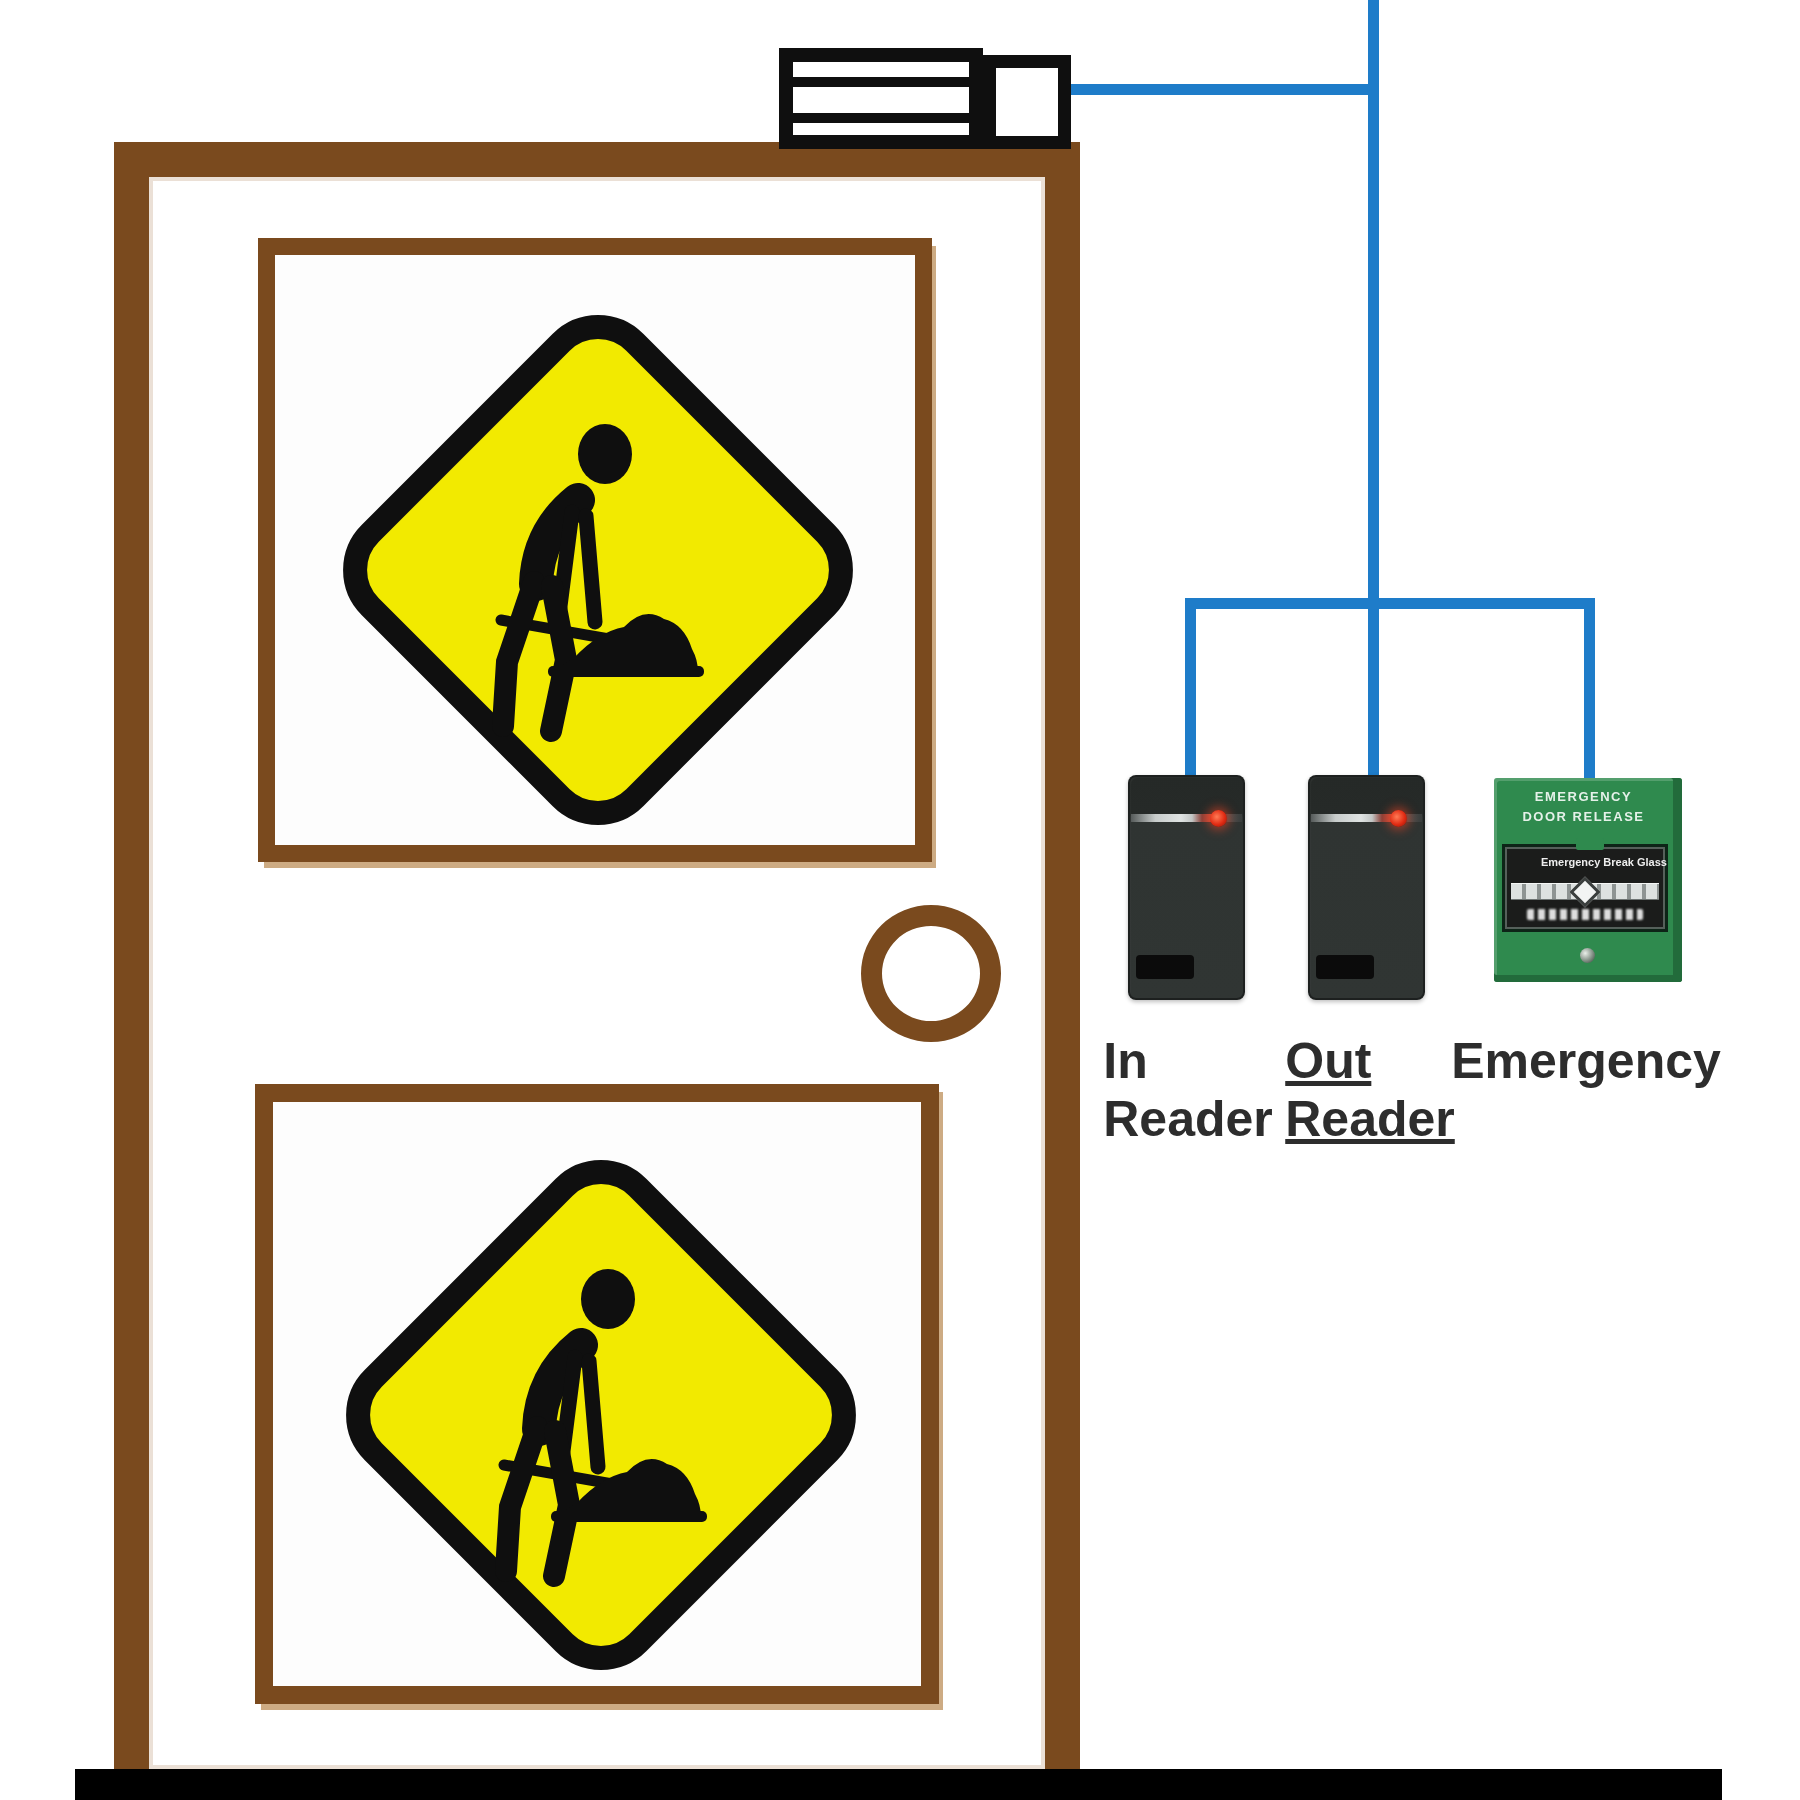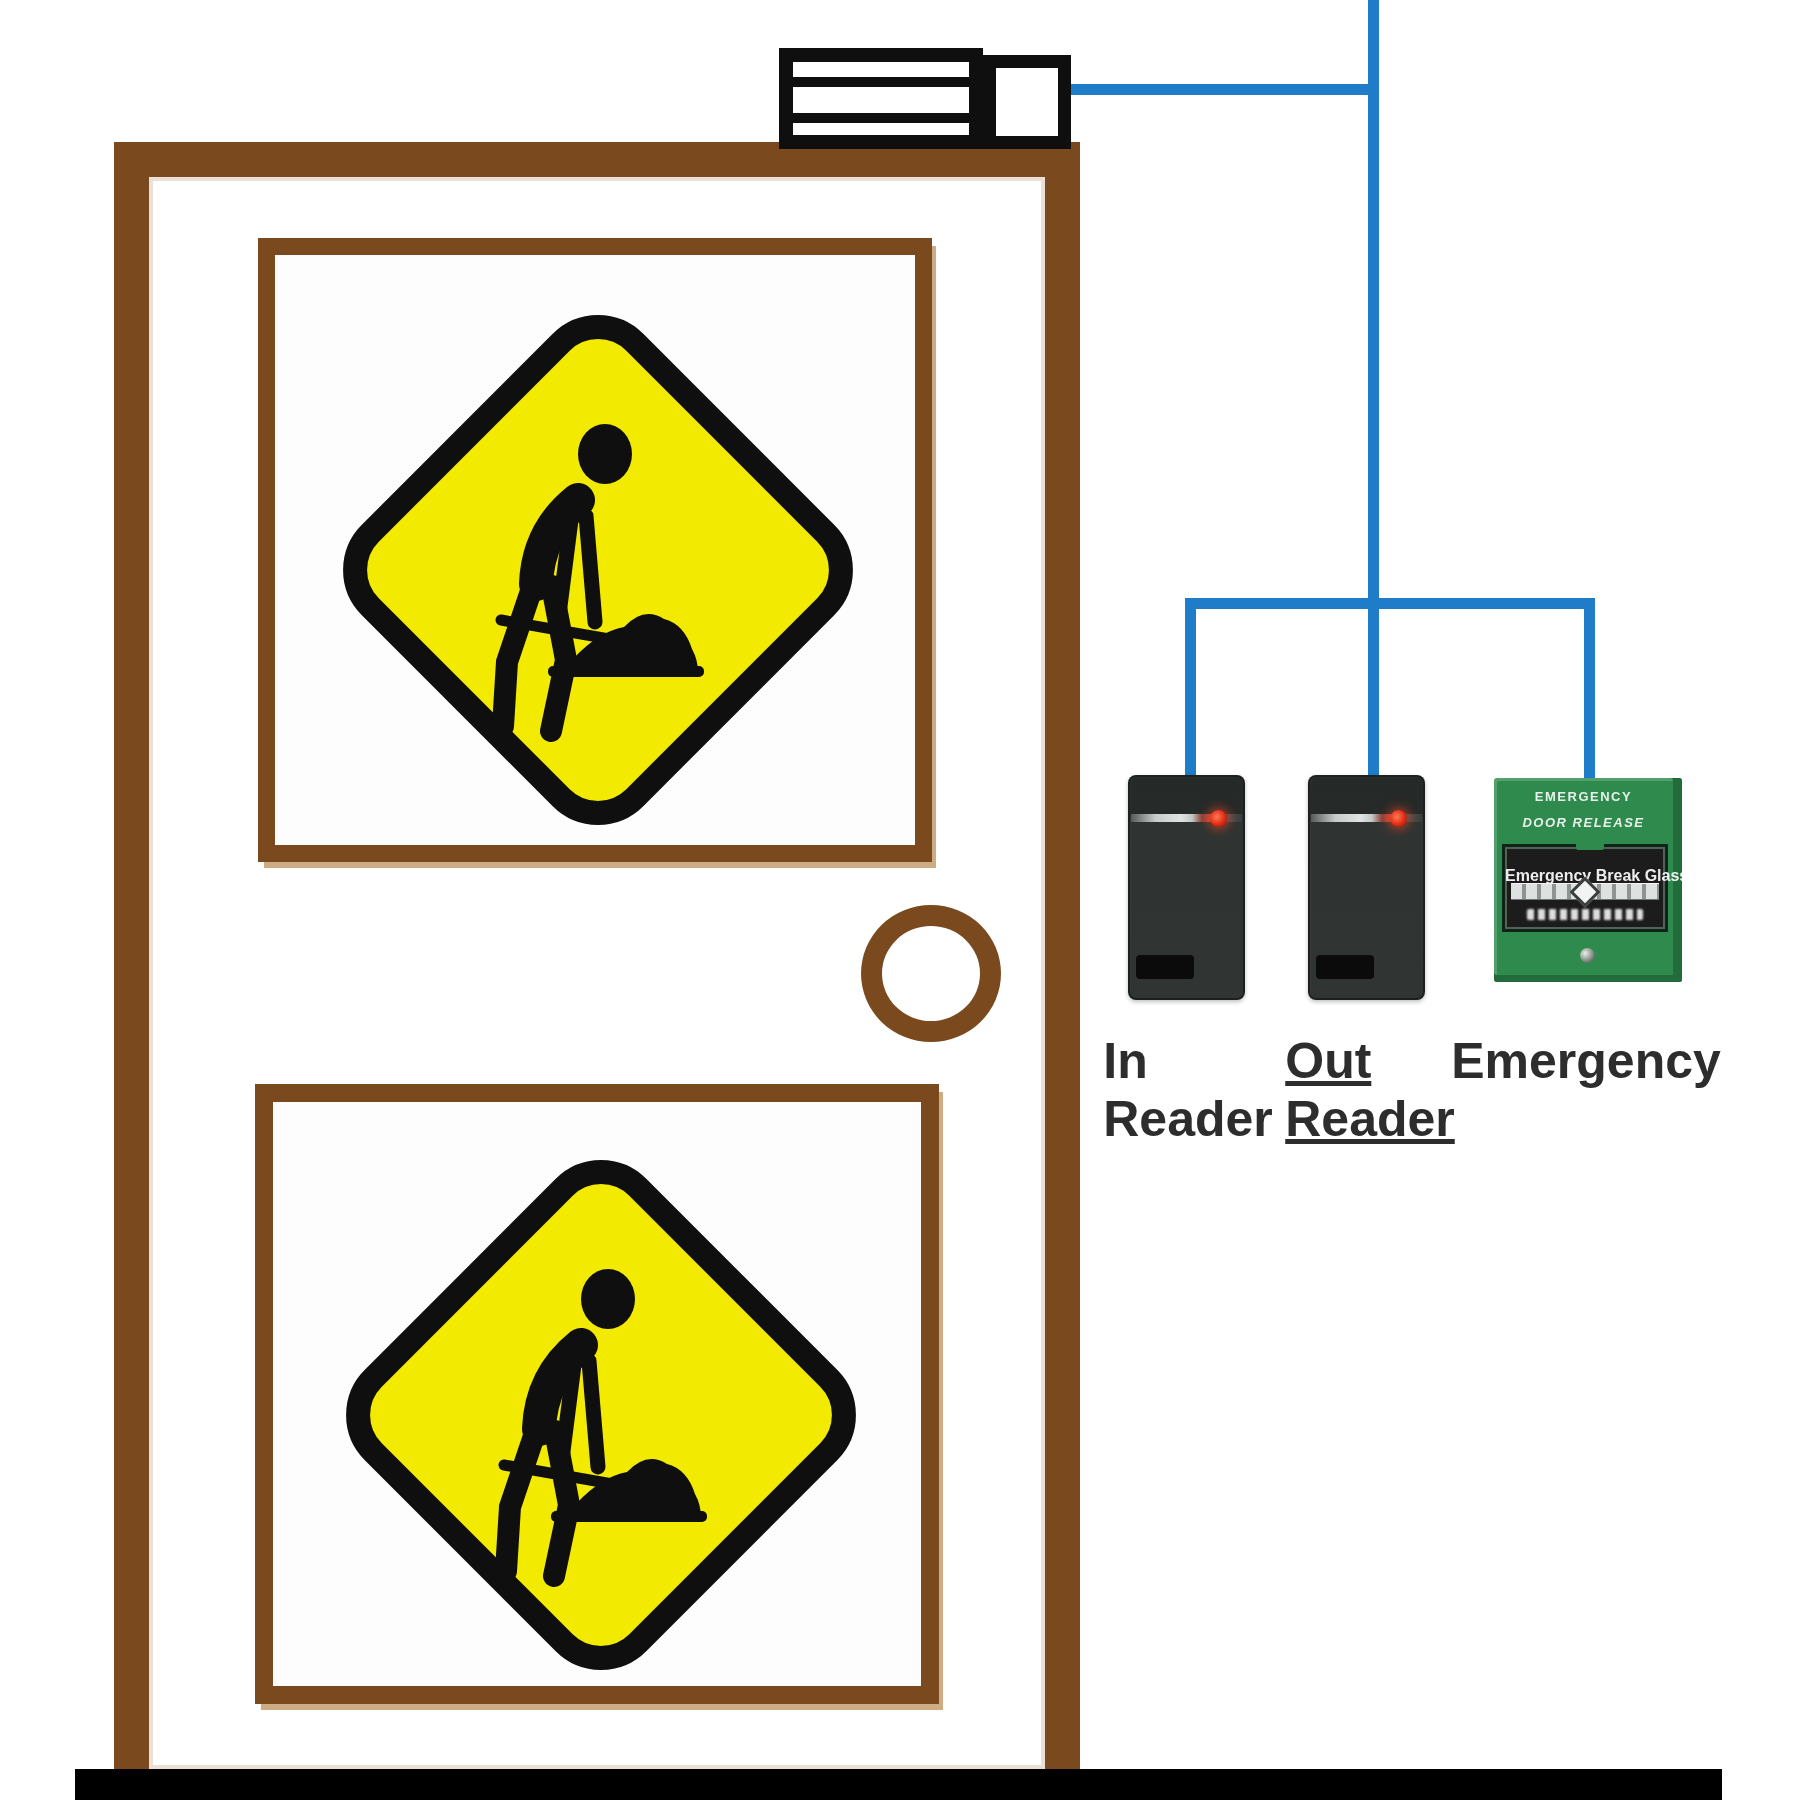--- a/index.html
+++ b/index.html
@@ -95,32 +95,32 @@
     box-shadow:inset -9px 0 0 var(--green-dark,#226b3b),
                inset 0 -7px 0 var(--green-dark,#226b3b),
                inset 3px 3px 0 rgba(255,255,255,.18);
   }
   .bg-header{
     left:0;right:9px;text-align:center;
     color:rgba(255,255,255,.88);font-size:13px;font-weight:700;letter-spacing:1.5px;
     filter:blur(.5px);white-space:nowrap;
   }
   .bg-header.l1{top:11px;}
-  .bg-header.l2{top:37px;font-style:italic;}
+  .bg-header.l2{top:31px;}
   .bg-window{
     left:8px;top:66px;width:166px;height:88px;box-sizing:border-box;
     background:#1b1c1b;border:3px solid #0d241708;
     border:3px solid #0d2417;
     box-shadow:inset 0 0 0 2px #55605a;
   }
   .bg-tab{left:82px;top:60px;width:28px;height:12px;background:var(--green,#2f8a4e);border-radius:2px;}
   .bg-glass-text{
-    left:0;right:0;top:20px;text-align:center;
-    color:rgba(255,255,255,.92);font-size:16px;font-weight:700;
-    filter:blur(.4px);white-space:nowrap;
+    left:0;right:0;top:9px;text-align:center;
+    color:rgba(255,255,255,.92);font-size:11px;font-weight:700;
+    filter:blur(.4px);white-space:nowrap;padding-left:36px;
   }
   .bg-band{
     left:6px;right:6px;top:36px;height:17px;
     background:repeating-linear-gradient(90deg,#dde1e0 0 11px,#8e9493 11px 15px);
     box-shadow:inset 0 1px 0 #f4f6f5, inset 0 -1px 0 #6f7574;
   }
   .bg-band::before{
     content:"";position:absolute;left:50%;top:50%;width:16px;height:16px;
     transform:translate(-50%,-50%) rotate(45deg);
     background:#f2f4f3;border:3px solid #3a3e3d;

